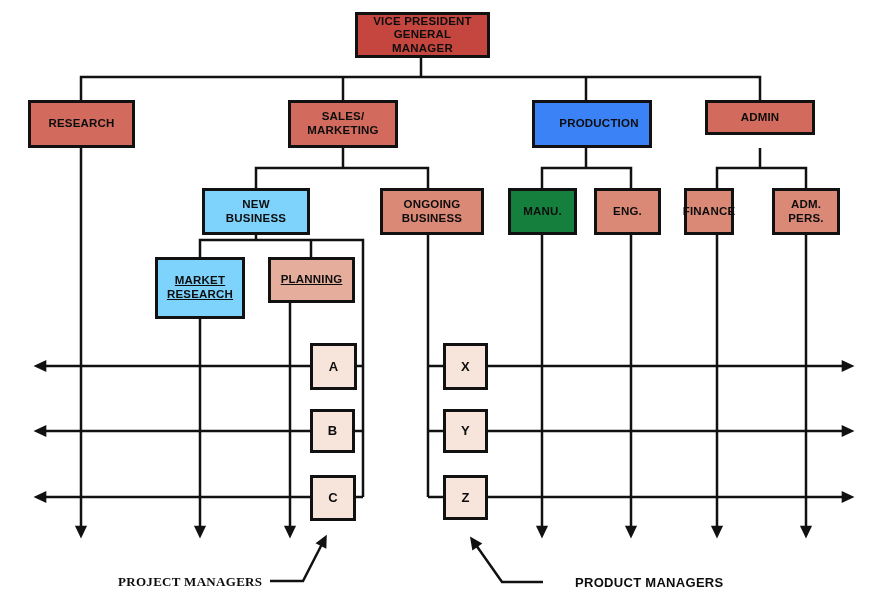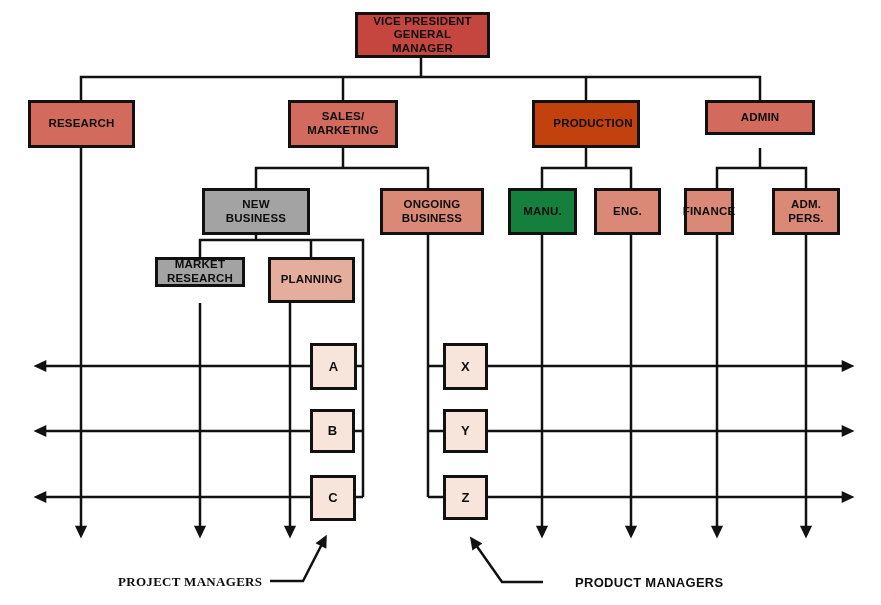--- a/index.html
+++ b/index.html
@@ -78,28 +78,28 @@
 MANAGER</span>
   </div>
 
   <div class="box tier2" style="left: 28px; top: 100px; width: 107px; height: 48px; background: rgb(210, 107, 93);">
     <span class="lbl">RESEARCH</span>
   </div>
   <div class="box tier2" style="left: 288px; top: 100px; width: 110px; height: 48px; background: rgb(210, 107, 93);">
     <span class="lbl">SALES/
 MARKETING</span>
   </div>
-  <div class="box tier2" style="left: 532px; top: 100px; width: 108px; height: 48px; background: #c2410c; padding-left: 14px;">
+  <div class="box tier2" style="left: 532px; top: 100px; width: 120px; height: 48px; background: #3b82f6; padding-left: 14px;">
     <span class="lbl">PRODUCTION</span>
   </div>
   <div class="box tier2" style="left: 705px; top: 100px; width: 110px; height: 35px; background: rgb(210, 107, 93);">
     <span class="lbl">ADMIN</span>
   </div>
 
-  <div class="box tier3" style="left: 202px; top: 188px; width: 108px; height: 47px; background: #a3a3a3;">
+  <div class="box tier3" style="left: 202px; top: 188px; width: 108px; height: 47px; background: #7dd3fc;">
     <span class="lbl">NEW
 BUSINESS</span>
   </div>
   <div class="box tier3" style="left: 380px; top: 188px; width: 104px; height: 47px; background: rgb(219, 137, 119);">
     <span class="lbl">ONGOING
 BUSINESS</span>
   </div>
   <div class="box tier3" style="left: 508px; top: 188px; width: 69px; height: 47px; background: #15803d; align-items: center;">
     <span class="lbl">MANU.</span>
   </div>
@@ -107,25 +107,25 @@
     <span class="lbl">ENG.</span>
   </div>
   <div class="box tier3" style="left: 684px; top: 188px; width: 50px; height: 47px; background: rgb(219, 137, 119);">
     <span class="lbl">FINANCE</span>
   </div>
   <div class="box tier3" style="left: 772px; top: 188px; width: 68px; height: 47px; background: rgb(219, 137, 119);">
     <span class="lbl">ADM.
 PERS.</span>
   </div>
 
-  <div class="box tier4" style="left: 155px; top: 257px; width: 90px; height: 30px; background: #a3a3a3;">
+  <div class="box tier4" style="left: 155px; top: 257px; width: 90px; height: 62px; background: #7dd3fc; text-decoration: underline;">
     <span class="lbl">MARKET
 RESEARCH</span>
   </div>
-  <div class="box tier4" style="left: 268px; top: 257px; width: 87px; height: 46px; background: rgb(229, 173, 156);">
+  <div class="box tier4" style="left: 268px; top: 257px; width: 87px; height: 46px; background: rgb(229, 173, 156); text-decoration: underline;">
     <span class="lbl">PLANNING</span>
   </div>
 
   <div class="box tier5" style="left: 310px; top: 343px; width: 47px; height: 47px; background: rgb(247, 228, 218);">
     <span class="lbl">A</span>
   </div>
   <div class="box tier5" style="left: 310px; top: 409px; width: 45px; height: 44px; background: rgb(247, 228, 218);">
     <span class="lbl">B</span>
   </div>
   <div class="box tier5" style="left: 310px; top: 475px; width: 46px; height: 46px; background: rgb(247, 228, 218);">

